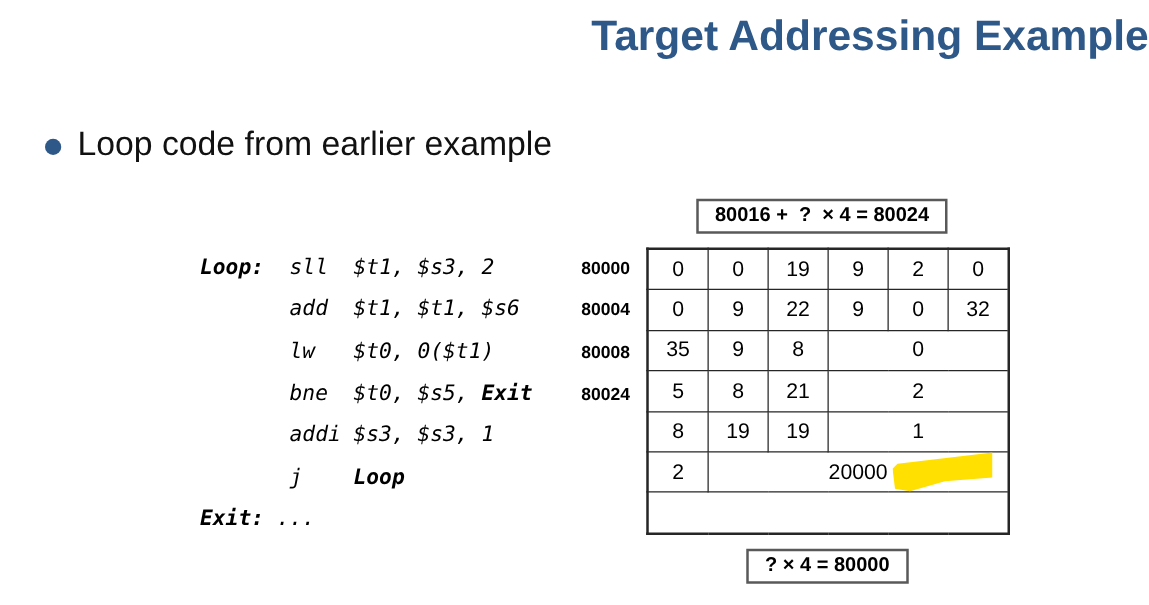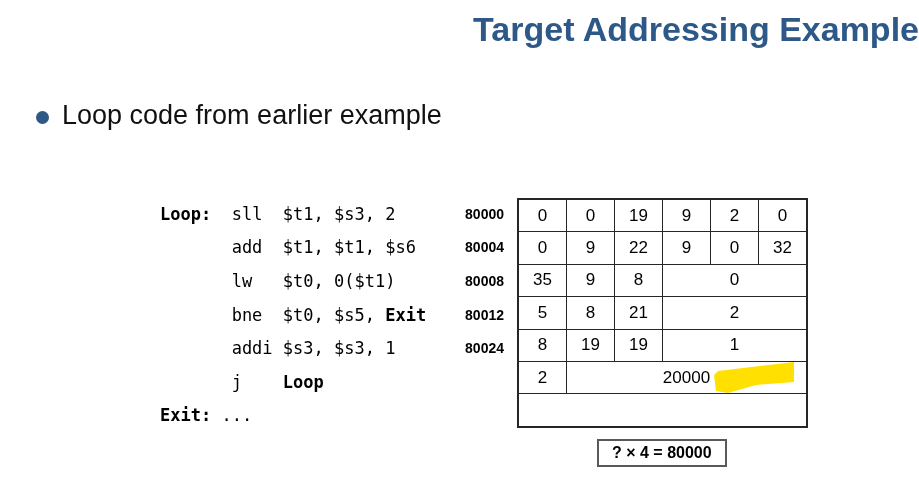--- a/index.html
+++ b/index.html
@@ -15,21 +15,21 @@
   .bullet-dot { width:13px; height:13px; border-radius:50%; margin-top:11px; margin-right:13px; flex:none; }
   .bullet-text { font-size:27px; }
   .sub-bullet { position:absolute; left:84px; top:139px; font-size:23px; }
   .sub-bullet .b { font-weight:bold; }
 
   .code-block {
     position:absolute; left:160px; top:197px;
     font-family:"DejaVu Sans Mono","Liberation Mono",monospace;
     font-size:17px; white-space:pre; color:#000;
   }
-  .code-line { height:33.6px; display:flex; align-items:center; }
+  .code-line { height:33.6px; display:flex; align-items:center;font-style:italic; }
   .code-line .b { font-weight:bold; }
 
   .addr-col {
     position:absolute; left:436px; top:197px; width:68px;
     font-size:14px; font-weight:bold; color:#000;
   }
   .addr { height:33.6px; display:flex; align-items:center; justify-content:flex-end; }
 
   .mem-table { position:absolute; left:517px; top:198px; border-collapse:collapse; background:#fff; }
   .mem-table td {
@@ -59,21 +59,20 @@
     <span class="bullet-text">Loop code from earlier example</span>
   </div>
 
 
   <div class="code-block"><div class="code-line"><span class="b">Loop:</span><span>  sll  $t1, $s3, 2</span></div><div class="code-line"><span>       add  $t1, $t1, $s6</span></div><div class="code-line"><span>       lw   $t0, 0($t1)</span></div><div class="code-line"><span>       bne  $t0, $s5, </span><span class="b">Exit</span></div><div class="code-line"><span>       addi $s3, $s3, 1</span></div><div class="code-line"><span>       j    </span><span class="b">Loop</span></div><div class="code-line"><span class="b">Exit:</span><span> ...</span></div></div>
 
   <div class="addr-col">
       <div class="addr">80000</div>
       <div class="addr">80004</div>
       <div class="addr">80008</div>
-      <div class="addr">80012</div>
       <div class="addr">80024</div>
     </div>
 
   <table class="mem-table">
       <tbody>
         <tr>
           <td>0</td>
           <td>0</td>
           <td>19</td>
           <td>9</td>
@@ -109,20 +108,21 @@
         <tr>
           <td>2</td>
           <td colspan="5">20000</td>
         </tr>
         <tr>
           <td colspan="6"></td>
         </tr>
       </tbody>
     </table>
 
+  <div class="formula-box formula-top">80016 +  ?  × 4 = 80024</div>
 
   <div class="formula-box formula-bottom">? × 4 = 80000</div>
 
   <svg class="highlight-marker" width="80" height="34" viewBox="0 0 80 34">
     <polygon points="4,10 80,1 80,21 42,24 14,32 2,30 0,14" fill="#FFE000"></polygon>
   </svg>
 
 </div>
 
 </body></html>

